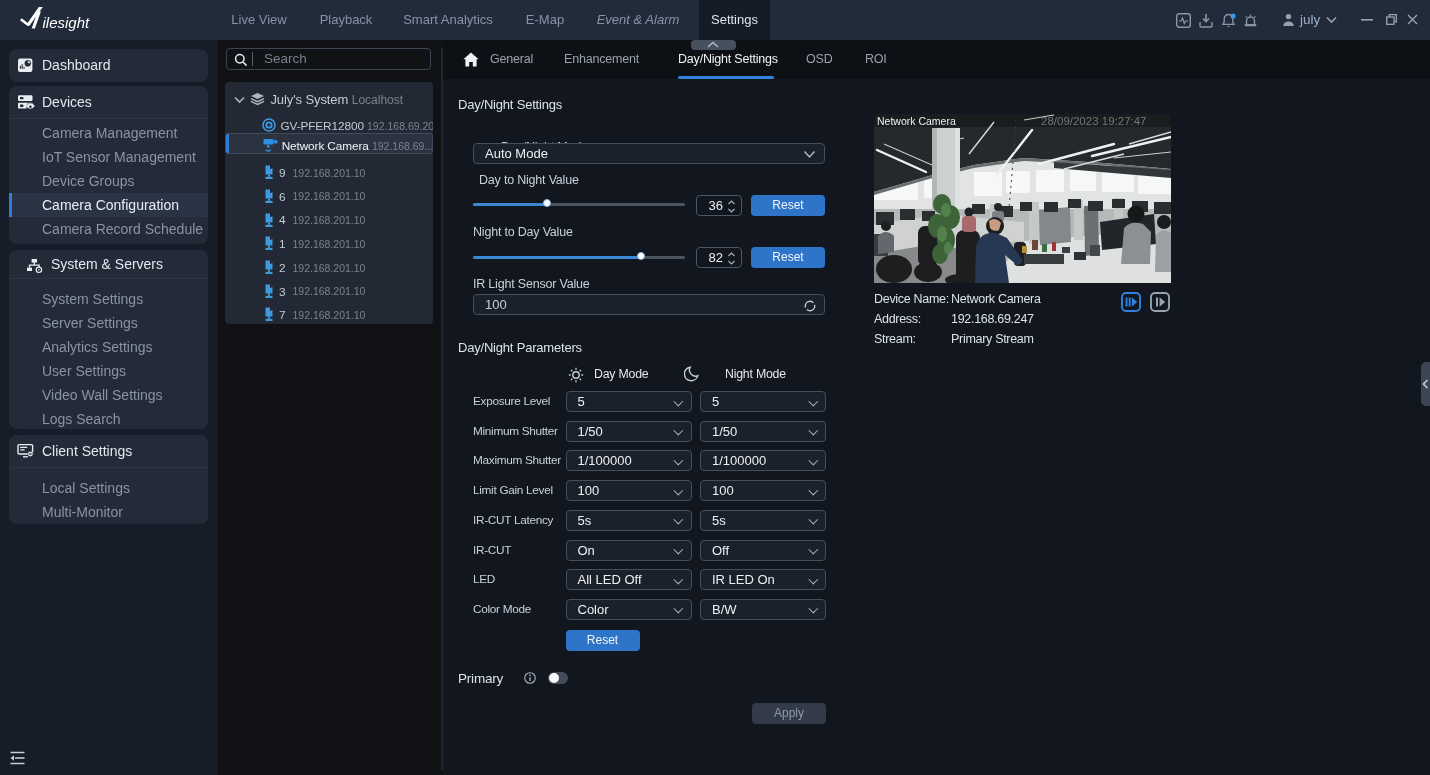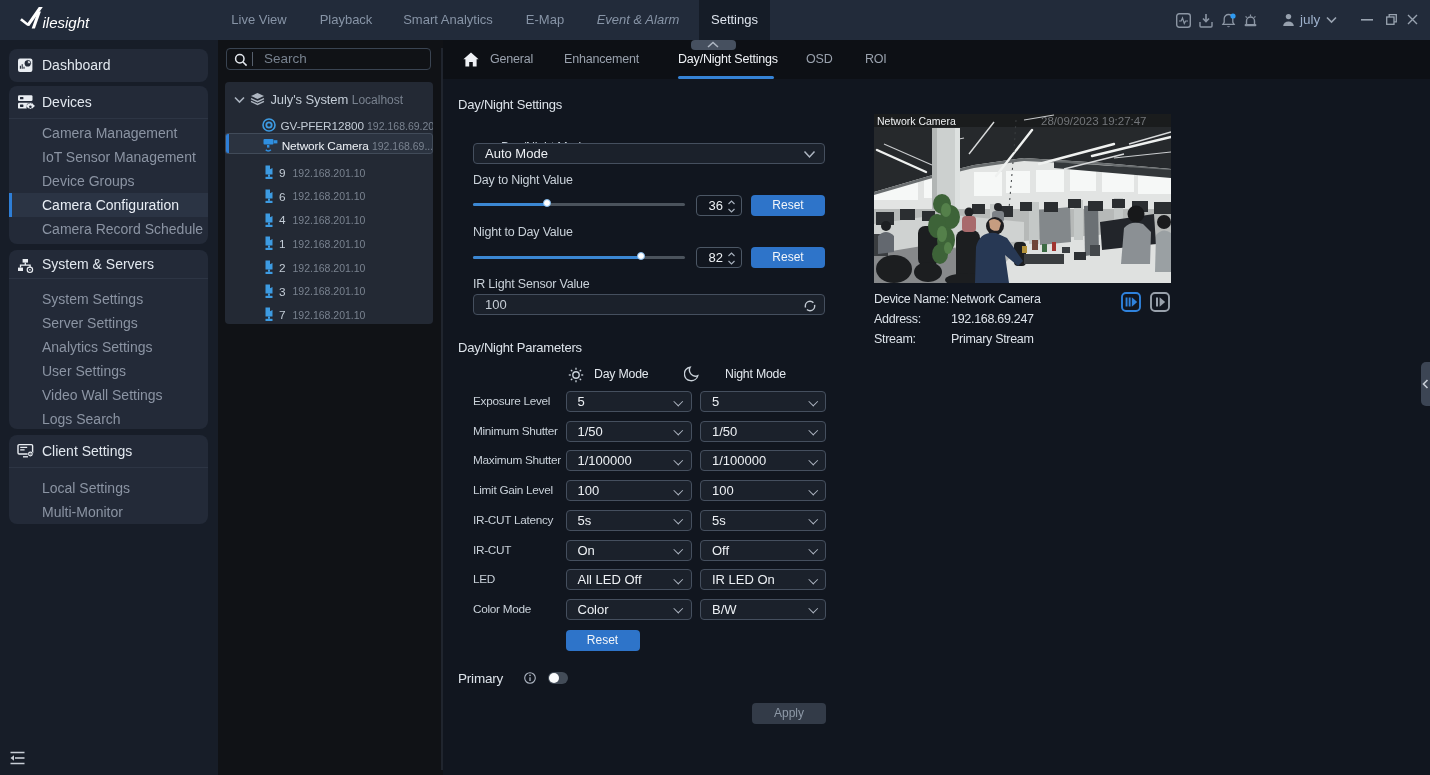--- a/index.html
+++ b/index.html
@@ -149,21 +149,21 @@
           </svg>Devices</div>
       <div class="sdiv"></div>
         <div style="height:2px;"></div>
       <div class="sitem">Camera Management</div>
       <div class="sitem">IoT Sensor Management</div>
       <div class="sitem">Device Groups</div>
       <div class="sitem active">Camera Configuration</div>
       <div class="sitem">Camera Record Schedule</div>
     </div>
     <div class="sbox" style="top:210px; height:179px;">
-      <div class="shead" style="height:28px; line-height:28px;"><svg width="17" height="17" viewBox="0 0 17 17">
+      <div class="shead" style="height:28px; line-height:28px;margin-left:9px;"><svg width="17" height="17" viewBox="0 0 17 17">
             <rect x="5.6" y="1" width="5.4" height="3.6" fill="#e9edf2"></rect>
             <path d="M8.3 4.6 v2.6 M3.5 9.6 V7.2 h9.6 v2.4" stroke="#e9edf2" stroke-width="1.3" fill="none"></path>
             <rect x="1" y="9.6" width="5" height="3.4" fill="#e9edf2"></rect>
             <circle cx="12.9" cy="11.8" r="2.7" fill="none" stroke="#e9edf2" stroke-width="1.2"></circle>
             <circle cx="12.9" cy="11.8" r="0.8" fill="#e9edf2"></circle>
           </svg>System &amp; Servers</div>
       <div class="sdiv"></div>
         <div class="sgap"></div>
       <div class="sitem">System Settings</div>
       <div class="sitem">Server Settings</div>
@@ -292,21 +292,21 @@
       <div id="tabline"></div>
     </div>
 
     <div class="sect" style="left:15px; top:57px;">Day/Night Settings</div>
     <div class="lbl" style="left:30px; top:100px;margin-left:28px;">Day/Night Mode</div>
     <div class="sel" style="left:30px; top:102.5px; width:352px;">Auto Mode
       <svg class="chev" width="13" height="9" viewBox="0 0 13 9">
           <path d="M1.5 1.5 L6.5 7 L11.5 1.5" stroke="#aeb6c2" stroke-width="1.5" fill="none"></path>
         </svg></div>
 
-    <div class="lbl" style="left:30px; top:132.5px;">Day to Night Value</div>
+    <div class="lbl" style="left:36px; top:132.5px;">Day to Night Value</div>
     <div class="slider" style="left:30px; top:163px; width:212px;">
         <div class="fill" style="width:76px;"></div>
         <div class="knob" style="left:70px;"></div>
       </div>
     <div class="numin" style="left:252.5px; top:154.5px;">36
       <svg style="position:absolute; right:5px; top:3px;" width="9" height="15" viewBox="0 0 9 15">
           <path d="M1.5 5 L4.5 2 L7.5 5" fill="none" stroke="#a7b0bc" stroke-width="1.2"></path>
           <path d="M1.5 10 L4.5 13 L7.5 10" fill="none" stroke="#a7b0bc" stroke-width="1.2"></path>
         </svg></div>
     <div class="btn" style="left:308px; top:154.5px;">Reset</div>

